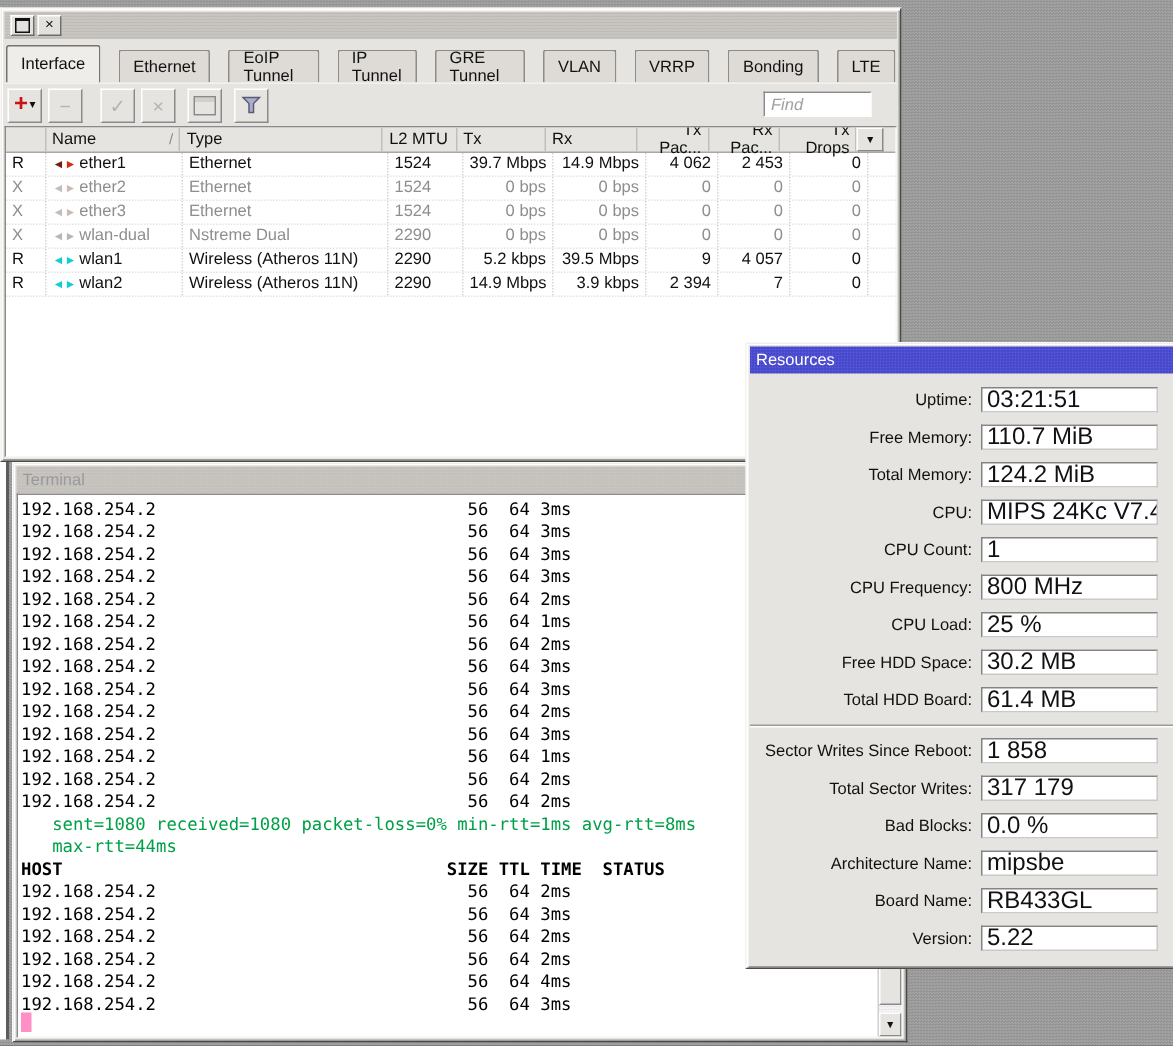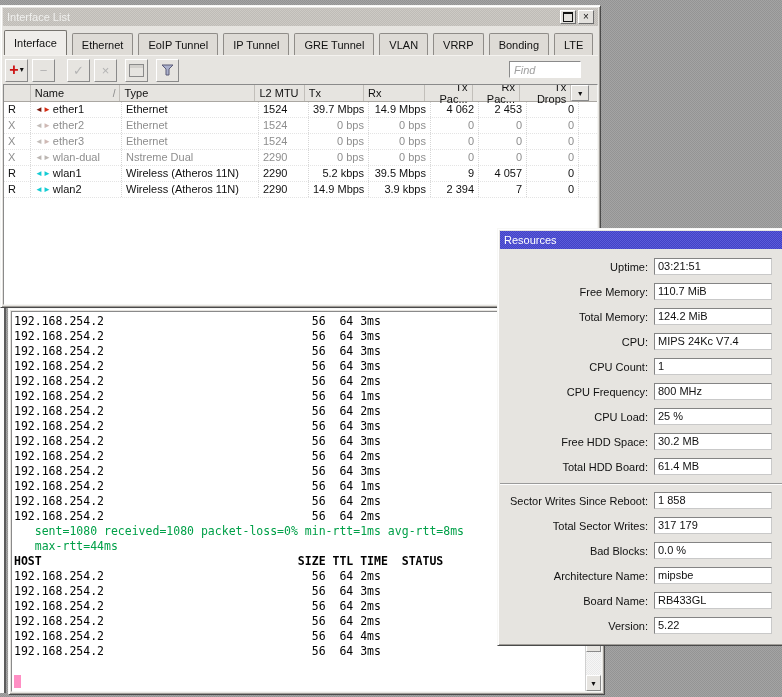--- a/index.html
+++ b/index.html
@@ -24,21 +24,21 @@
     background:conic-gradient(#5b5bd9 25%,#4242c6 0 50%,#5b5bd9 0 75%,#4242c6 0) 0 0/2px 2px;
     color:#ffffff;
   }
   .title{flex:1;white-space:nowrap;overflow:hidden;}
   .tb-btns{display:flex;gap:2px;}
   .tb-btn{width:16px;height:14px;background:#e3e1dd;border:1px solid;border-color:#fff #6d6d6d #6d6d6d #fff;
     display:flex;align-items:center;justify-content:center;font-size:10px;line-height:10px;color:#111;box-sizing:border-box;cursor:default;}
   .max-ico{width:8px;height:7px;border:1px solid #111;border-top-width:2px;display:block;}
   
   .il{left:0;top:5px;width:601px;height:303px;z-index:2;display:flex;flex-direction:column;}
-  .tabs{height:29px;display:flex;align-items:flex-end;padding:3px 1px 0 1px;box-sizing:border-box;gap:5px;}
+  .tabs{height:29px;display:flex;align-items:flex-end;padding:3px 1px 0 1px;box-sizing:border-box;gap:12px;}
   .tab{height:21px;padding:0 9px;display:flex;align-items:center;font-size:11px;color:#111;
     background:#dedbd6;border:1px solid #8f8c88;border-bottom:none;border-radius:2px 2px 0 0;cursor:default;}
   .tab.tab-active{background:#efedea;height:24px;font-size:11px;border-color:#77746f;position:relative;z-index:1;}
   .toolbar{height:29px;display:flex;align-items:center;padding:1px 2px;box-sizing:border-box;position:relative;
     border-top:1px solid #f4f2ef;}
   .tbtn{width:23px;height:23px;margin-right:4px;background:#e6e4e0;border:1px solid;border-color:#fff #8a8a8a #8a8a8a #fff;
     display:flex;align-items:center;justify-content:center;box-sizing:border-box;padding:0;cursor:default;font-family:"Liberation Sans",sans-serif;}
   .tbtn .glyph{font-size:13px;line-height:13px;color:#555;}
   .tbtn.dis .glyph{color:#b3b3b3;}
   .plus{color:#cc1111;font-weight:bold;font-size:16px;line-height:14px;}
@@ -90,36 +90,35 @@
   .sbtn.up{top:0;}
   .sbtn.down{bottom:0;}
   .sthumb{position:absolute;left:0;top:313px;width:15px;height:27px;background:#e6e4e0;
     border:1px solid;border-color:#fff #8a8a8a #8a8a8a #fff;box-sizing:border-box;}
   
   .res{left:497px;top:228px;width:290px;height:418px;z-index:3;display:flex;flex-direction:column;}
   .res-body{flex:1;padding-top:9px;overflow:hidden;}
   .rfield{height:17px;margin-bottom:8px;display:flex;align-items:center;}
   .rlabel{flex:1;text-align:right;font-size:11px;color:#111;padding-right:6px;white-space:nowrap;}
   .rvalue{width:118px;height:17px;line-height:15px;box-sizing:border-box;background:#fff;
-    border:1px solid;border-color:#848484 #c9c9c9 #c9c9c9 #848484;font-size:11px;color:#111;
+    border:1px solid;border-color:#848484 #c9c9c9 #c9c9c9 #848484;font-size:16px;color:#111;
     padding:0 3px;margin-right:12px;white-space:nowrap;overflow:hidden;}
   .rsep{border-top:1px solid #9a9a9a;border-bottom:1px solid #fdfdfd;margin:0 0 7px 0;}
   
   .bg-strip{position:absolute;left:0;top:24px;width:4px;height:669px;background:#fdfdfd;border-right:2px solid #5c5c5c;z-index:0;}
 </style>
 </head>
 <body>
 
 <div class="desktop">
 
   <div class="bg-strip"></div>
 
   <div class="win il">
     <div class="titlebar inactive">
-      <span class="title">Interface List</span>
       <span class="tb-btns">
         <span class="tb-btn">
             <span class="max-ico"></span>
           </span>
         <span class="tb-btn">
             <span>×</span>
           </span>
       </span>
     </div>
 
@@ -333,20 +332,23 @@
             <span class="c ctp">2 394</span>
             <span class="c crp">7</span>
             <span class="c ctd">0</span>
             <span class="c ce"></span>
           </div>
         </div>
     </div>
   </div>
 
   <div class="win term">
+    <div class="titlebar inactive dim">
+      <span class="title">Terminal</span>
+    </div>
     <div class="term-body">
       <div class="term-lines">
 
           <div class="tline">192.168.254.2                              56  64 3ms</div>
 
           <div class="tline">192.168.254.2                              56  64 3ms</div>
 
           <div class="tline">192.168.254.2                              56  64 3ms</div>
 
           <div class="tline">192.168.254.2                              56  64 3ms</div>

